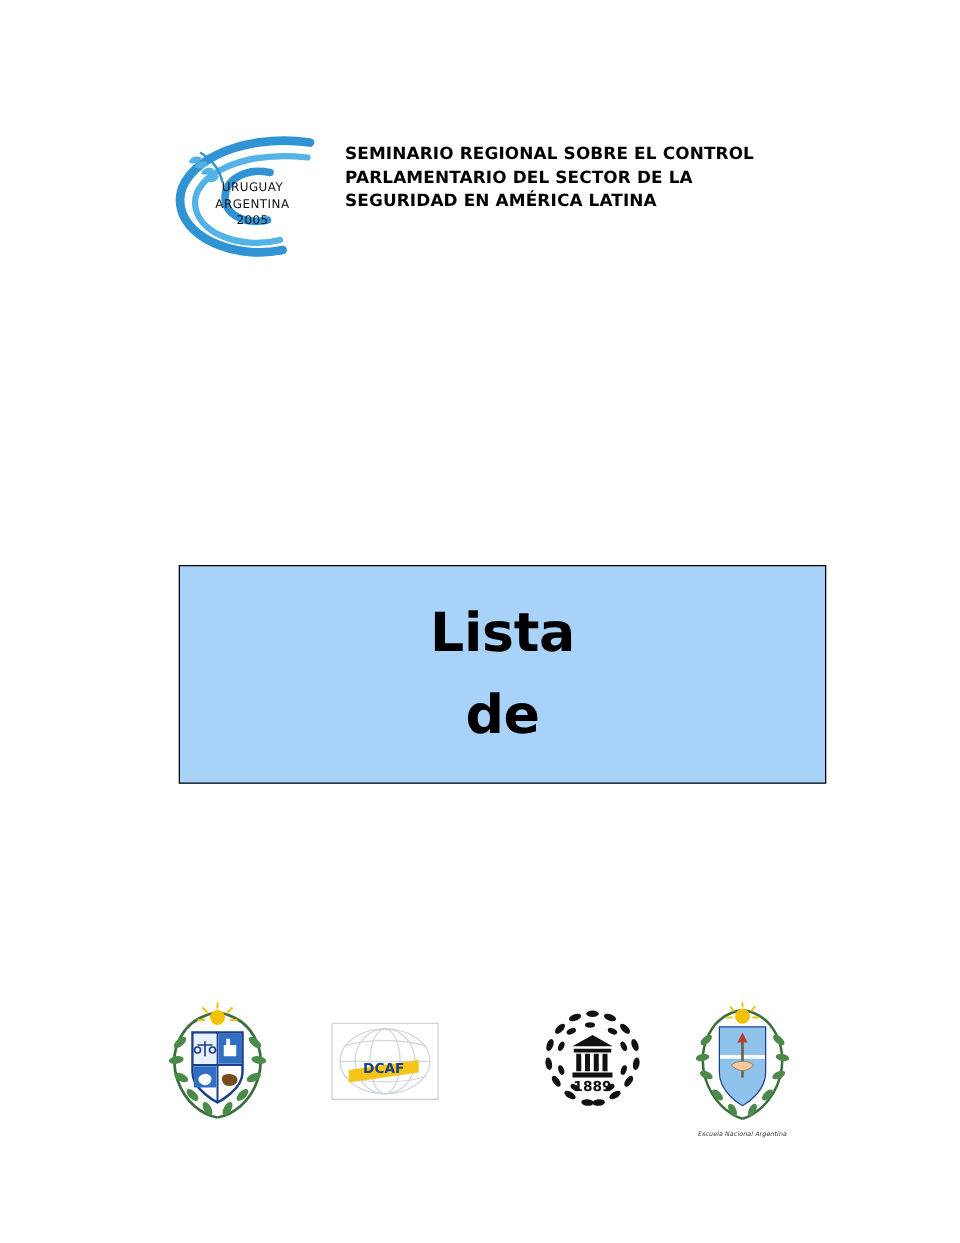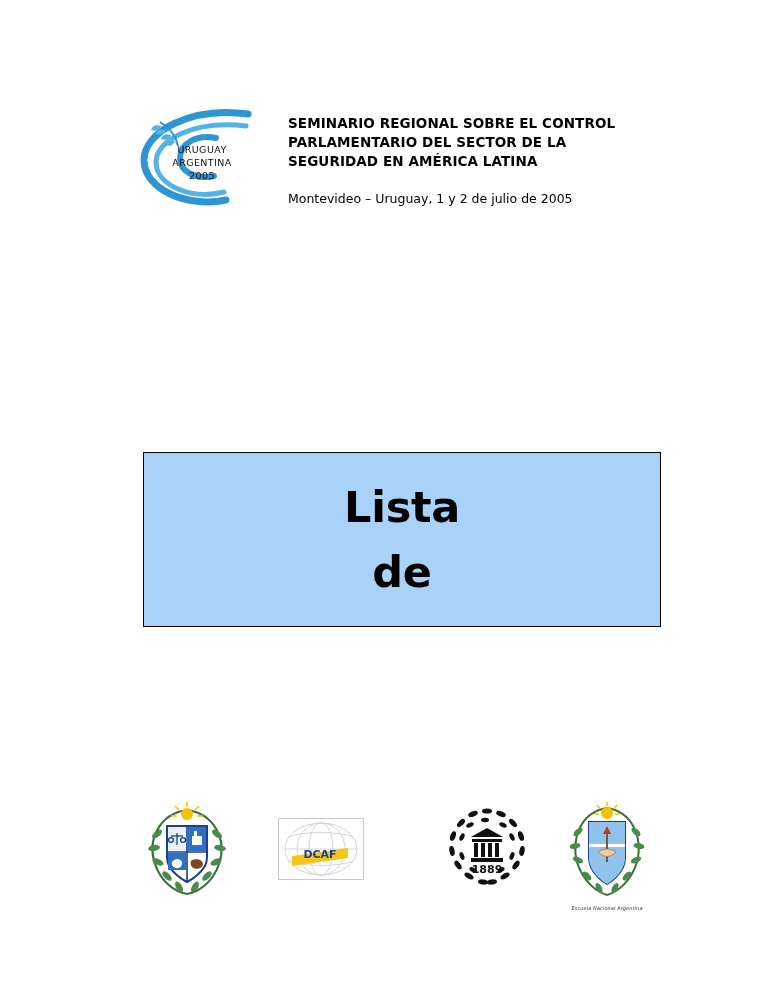--- a/index.html
+++ b/index.html
@@ -33,21 +33,21 @@
   }
   .header-logo {
     width: 130px;
     margin-left: 130px;
     flex: 0 0 auto;
     position: relative;
     top: 4px;
     text-align: center;
   }
   .header-text {
-    margin-left: 28px;
+    margin-left: 16px;
     flex: 1 1 auto;
     padding-top: 14px;
   }
   .seminar-title {
     font-size: 13.5px;
     font-weight: bold;
     line-height: 1.42;
     letter-spacing: 0.1px;
     max-width: 360px;
     margin: 0;
@@ -89,21 +89,21 @@
     font-weight: bold;
     line-height: 1.12;
     text-align: center;
     color: #000;
     letter-spacing: -0.3px;
   }
 
   
   .footer {
     position: absolute;
-    left: 13px;
+    left: 0;
     top: 800px;
     width: 624px;
     height: 110px;
   }
   .footer-logo {
     position: absolute;
     top: 0;
   }
   .fl-1 { left: 128px; }
   .fl-2 { left: 265px; top: 18px; }
@@ -145,21 +145,20 @@
 
           <text x="72" y="49" font-family="DejaVu Sans, sans-serif" font-size="9.5" fill="#111" text-anchor="middle" letter-spacing="0.4">URUGUAY</text>
           <text x="72" y="62" font-family="DejaVu Sans, sans-serif" font-size="9.5" fill="#111" text-anchor="middle" letter-spacing="0.4">ARGENTINA</text>
           <text x="72" y="75" font-family="DejaVu Sans, sans-serif" font-size="9.5" fill="#111" text-anchor="middle" letter-spacing="0.4">2005</text>
         </svg>
       </div>
     </div>
 
     <div class="header-text">
       <div class="seminar-title">SEMINARIO REGIONAL SOBRE EL CONTROL PARLAMENTARIO DEL SECTOR DE LA SEGURIDAD EN AMÉRICA LATINA</div>
-      <div class="seminar-sub">Montevideo – Uruguay, 1 y 2 de julio de 2005</div>
     </div>
 
   </div>
 
   <div class="title-box">
     <div class="title-line">Lista</div>
     <div class="title-line">de</div>
   </div>
 
   <div class="footer">

